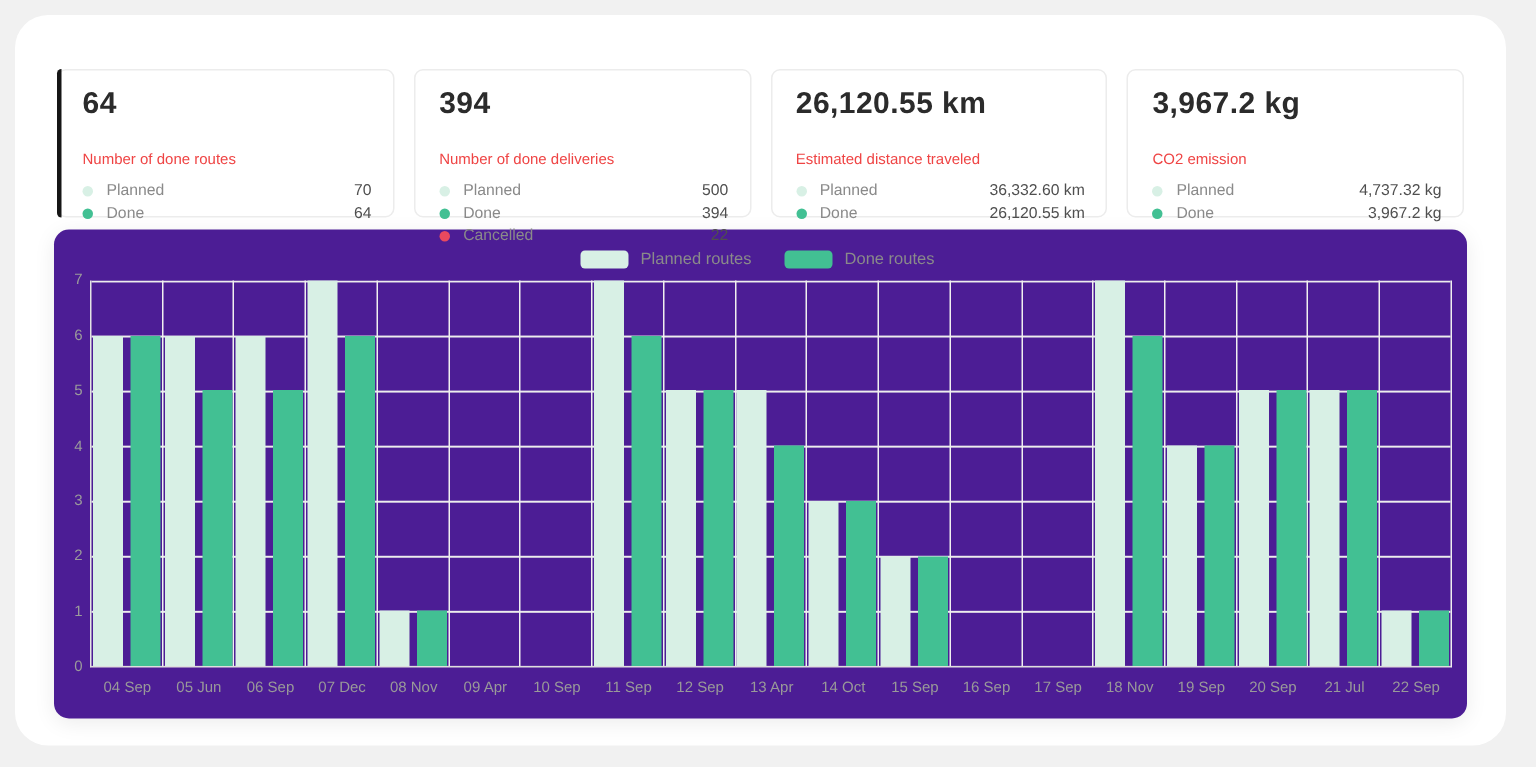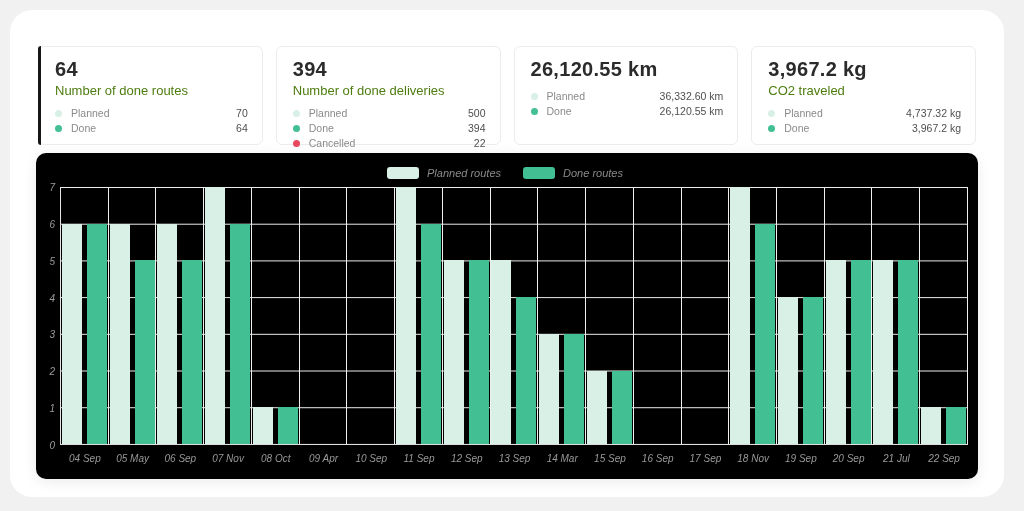--- a/index.html
+++ b/index.html
@@ -26,37 +26,36 @@
     padding:11px 14px 8px 16px;
   }
   .accent-bar {
     position:absolute; left:-1px; top:-1px; bottom:-1px; width:3px;
     background:#161616; border-radius:3px 0 0 3px;
   }
   .card-value {
     font-size:20px; font-weight:700; color:#2b2b2b; letter-spacing:.3px;
   }
   .card-title {
-    font-size:13px; color:#4d7c0f; margin-top:2px;
+    font-size:10px; color:#ef4444; margin-top:20px;
   }
   .card-rows { margin-top:9px; display:flex; flex-direction:column; gap:3px; }
   .card-row { display:flex; align-items:center; font-size:10.5px; }
   .row-dot {
     width:7px; height:7px; border-radius:50%; margin-right:9px; flex:none;
   }
   .row-label { color:#8a8a8a; }
   .row-value { margin-left:auto; color:#4f4f4f; }
 
   
   .chart-panel {
     margin:8px 26px 0 26px; height:326px;
-    background:#000000; border-radius:10px;
+    background:#4c1d95; border-radius:10px;
     box-shadow:0 3px 14px rgba(0,0,0,.08);
     padding:12px 10px 6px 6px;
-    font-style:italic;
   }
   .legend {
     display:flex; justify-content:center; align-items:center; gap:22px;
     height:16px; margin-bottom:6px;
   }
   .legend-entry { display:flex; align-items:center; gap:8px; cursor:pointer; }
   .legend-swatch { width:32px; height:12px; border-radius:3px; }
   .legend-label { font-size:11px; color:#8a8a8a; }
 
   .chart-area { display:flex; height:258px; }
@@ -130,37 +129,38 @@
           <div class="card-row">
             <span class="row-dot" style="background: rgb(232, 73, 95);"></span>
             <span class="row-label">Cancelled</span>
             <span class="row-value">22</span>
           </div>
         </div>
     </div>
 
     <div class="card">
       <div class="card-value">26,120.55 km</div>
+      <div class="card-title">Estimated distance traveled</div>
       <div class="card-rows">
           <div class="card-row">
             <span class="row-dot" style="background: rgb(216, 240, 229);"></span>
             <span class="row-label">Planned</span>
             <span class="row-value">36,332.60 km</span>
           </div>
           <div class="card-row">
             <span class="row-dot" style="background: rgb(66, 192, 147);"></span>
             <span class="row-label">Done</span>
             <span class="row-value">26,120.55 km</span>
           </div>
         </div>
     </div>
 
     <div class="card">
       <div class="card-value">3,967.2 kg</div>
-      <div class="card-title">CO2 traveled</div>
+      <div class="card-title">CO2 emission</div>
       <div class="card-rows">
           <div class="card-row">
             <span class="row-dot" style="background: rgb(216, 240, 229);"></span>
             <span class="row-label">Planned</span>
             <span class="row-value">4,737.32 kg</span>
           </div>
           <div class="card-row">
             <span class="row-dot" style="background: rgb(66, 192, 147);"></span>
             <span class="row-label">Done</span>
             <span class="row-value">3,967.2 kg</span>
@@ -259,30 +259,30 @@
             <div class="bar" style="height: 14.2857%; background: rgb(216, 240, 229);"></div>
             <div class="bar" style="height: 14.2857%; background: rgb(66, 192, 147);"></div>
           </div>
         </div>
     </div>
 
     <div class="x-axis">
       <div class="x-axis-gutter"></div>
       <div class="x-labels" id="x-labels">
           <span class="x-tick">04 Sep</span>
-          <span class="x-tick">05 May</span>
+          <span class="x-tick">05 Jun</span>
           <span class="x-tick">06 Sep</span>
-          <span class="x-tick">07 Nov</span>
-          <span class="x-tick">08 Oct</span>
+          <span class="x-tick">07 Dec</span>
+          <span class="x-tick">08 Nov</span>
           <span class="x-tick">09 Apr</span>
           <span class="x-tick">10 Sep</span>
           <span class="x-tick">11 Sep</span>
           <span class="x-tick">12 Sep</span>
-          <span class="x-tick">13 Sep</span>
-          <span class="x-tick">14 Mar</span>
+          <span class="x-tick">13 Apr</span>
+          <span class="x-tick">14 Oct</span>
           <span class="x-tick">15 Sep</span>
           <span class="x-tick">16 Sep</span>
           <span class="x-tick">17 Sep</span>
           <span class="x-tick">18 Nov</span>
           <span class="x-tick">19 Sep</span>
           <span class="x-tick">20 Sep</span>
           <span class="x-tick">21 Jul</span>
           <span class="x-tick">22 Sep</span>
         </div>
     </div>

